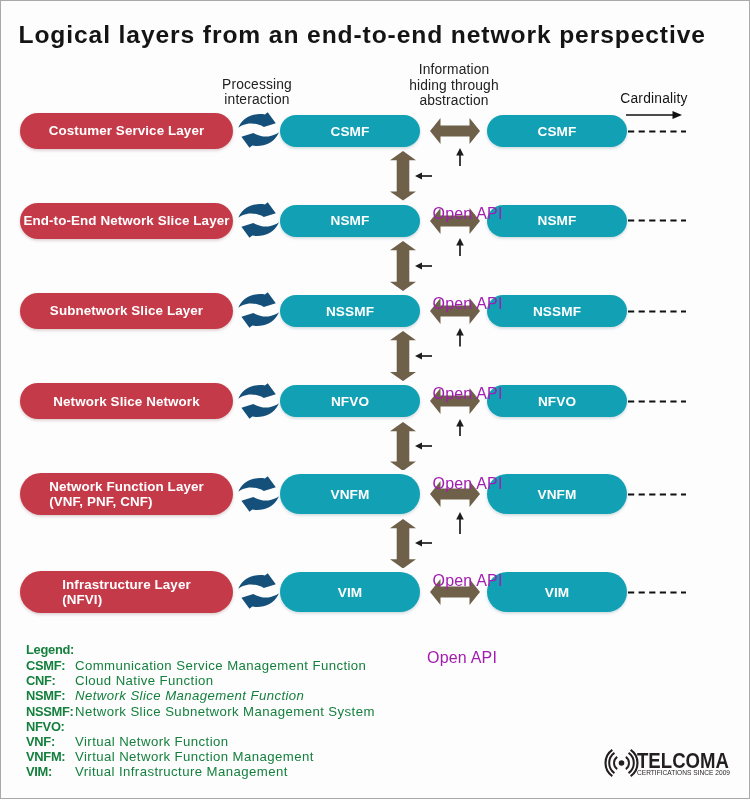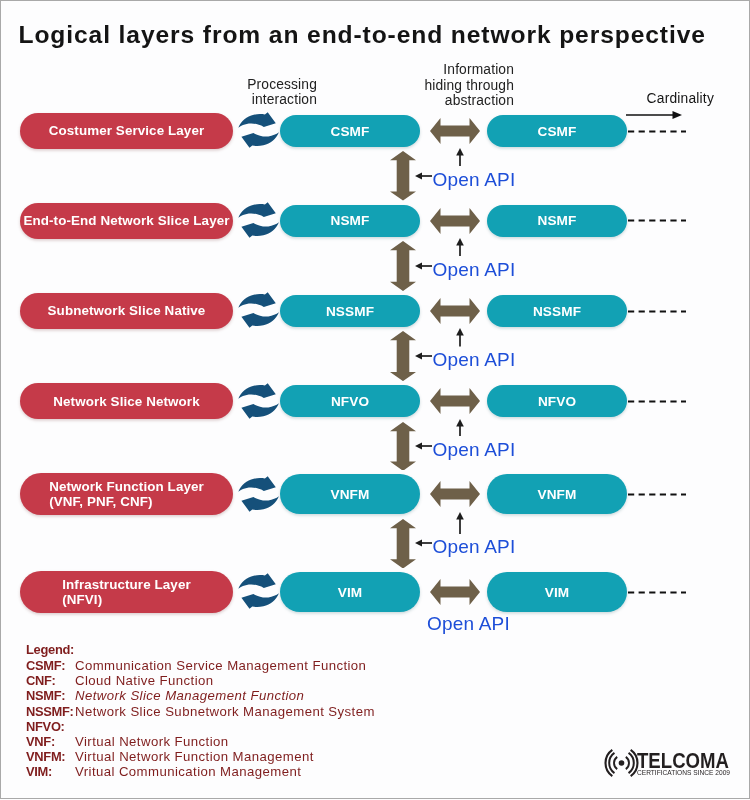--- a/index.html
+++ b/index.html
@@ -6,23 +6,23 @@
   font-family:"Liberation Sans",sans-serif;color:#1d1d1d;}
 .abs{position:absolute;}
 .pill{left:20px;width:213px;background:#c53a49;border-radius:21px;color:#fff;
   display:flex;align-items:center;justify-content:center;
   font-weight:700;font-size:13.4px;line-height:15.5px;letter-spacing:0.1px;
   box-shadow:0 1.5px 3px rgba(120,60,60,0.25);}
 .tbox{width:140px;background:#12a1b4;border-radius:50px;color:#fff;
   display:flex;align-items:center;justify-content:center;
   font-weight:700;font-size:13.6px;letter-spacing:0.1px;
   box-shadow:0 1.5px 3px rgba(60,110,120,0.25);}
-.hdr{font-size:13.8px;line-height:15.5px;text-align:right;color:#222;font-weight:400;letter-spacing:0.15px;}
-.oapi{font-size:19px;font-weight:500;letter-spacing:0.2px;color:#1d4ed8;}
-.leg{font-size:13.2px;line-height:15.1px;color:#7f1d1d;letter-spacing:0.42px;}
+.hdr{font-size:13.8px;line-height:15.5px;text-align:center;color:#222;font-weight:400;letter-spacing:0.15px;}
+.oapi{font-size:16px;font-weight:500;letter-spacing:0.2px;color:#a21caf;margin-top:36px;}
+.leg{font-size:13.2px;line-height:15.1px;color:#15803d;letter-spacing:0.42px;}
 .leg b{font-weight:700;letter-spacing:-0.3px;font-size:12.9px;}
 </style></head><body>
 <div id="page">
 <div class="abs" style="left:0;top:0;width:748px;height:797px;border:1px solid #a9a9a9;"></div>
 <div class="abs" style="left:18.5px;top:20.5px;font-size:24.6px;font-weight:700;letter-spacing:0.9px;color:#141414;">Logical layers from an end-to-end network perspective</div>
 <div class="abs hdr" style="left:197px;top:76.6px;width:120px;">Processing<br>interaction</div>
 <div class="abs hdr" style="left:394px;top:62.4px;width:120px;">Information<br>hiding through<br>abstraction</div>
 <div class="abs hdr" style="left:594px;top:91px;width:120px;font-weight:500;font-size:13.8px;letter-spacing:0.2px;color:#151515;">Cardinality</div>
 <svg class="abs" style="left:626px;top:110px" width="56" height="10" viewBox="0 0 56 10">
 <line x1="0" y1="5" x2="48" y2="5" stroke="#111" stroke-width="1.6"></line>
@@ -47,21 +47,21 @@
 <path d="M0.3 15.8 C3.2 8.6 8.6 4.4 15.8 2.7 C19.9 1.8 23.8 1.9 26.9 2.5 L29.7 0.3 L37.8 11.3 L25.8 14.9 C20.6 12.2 15.4 10.9 10.8 11.6 C6.7 12.2 2.9 13.8 0.3 15.8 Z" fill="#15507a" transform="rotate(180 20.6 18.0)"></path>
 </svg>
 <div class="abs tbox" style="left:280px;top:204.8px;height:32px;">NSMF</div>
 <svg class="abs" style="left:430px;top:207.8px" width="50" height="26" viewBox="0 0 50 26">
 <polygon points="0,13 10.5,0 10.5,7.6 39.5,7.6 39.5,0 50,13 39.5,26 39.5,18.4 10.5,18.4 10.5,26" fill="#6e6049"></polygon>
 </svg>
 <div class="abs tbox" style="left:487px;top:204.8px;height:32px;">NSMF</div>
 <svg class="abs" style="left:628px;top:219.3px" width="58" height="3" viewBox="0 0 58 3">
 <line x1="0" y1="1.5" x2="58" y2="1.5" stroke="#111" stroke-width="1.9" stroke-dasharray="6.2,4.4"></line>
 </svg>
-<div class="abs pill" style="top:293.0px;height:36px;">Subnetwork Slice Native</div>
+<div class="abs pill" style="top:293.0px;height:36px;">Subnetwork Slice Layer</div>
 <svg class="abs" style="left:238px;top:292.2px" width="42" height="36" viewBox="0 0 42 36">
 <path d="M0.3 15.8 C3.2 8.6 8.6 4.4 15.8 2.7 C19.9 1.8 23.8 1.9 26.9 2.5 L29.7 0.3 L37.8 11.3 L25.8 14.9 C20.6 12.2 15.4 10.9 10.8 11.6 C6.7 12.2 2.9 13.8 0.3 15.8 Z" fill="#15507a"></path>
 <path d="M0.3 15.8 C3.2 8.6 8.6 4.4 15.8 2.7 C19.9 1.8 23.8 1.9 26.9 2.5 L29.7 0.3 L37.8 11.3 L25.8 14.9 C20.6 12.2 15.4 10.9 10.8 11.6 C6.7 12.2 2.9 13.8 0.3 15.8 Z" fill="#15507a" transform="rotate(180 20.6 18.0)"></path>
 </svg>
 <div class="abs tbox" style="left:280px;top:295.0px;height:32px;">NSSMF</div>
 <svg class="abs" style="left:430px;top:298.0px" width="50" height="26" viewBox="0 0 50 26">
 <polygon points="0,13 10.5,0 10.5,7.6 39.5,7.6 39.5,0 50,13 39.5,26 39.5,18.4 10.5,18.4 10.5,26" fill="#6e6049"></polygon>
 </svg>
 <div class="abs tbox" style="left:487px;top:295.0px;height:32px;">NSSMF</div>
 <svg class="abs" style="left:628px;top:309.5px" width="58" height="3" viewBox="0 0 58 3">
@@ -175,21 +175,21 @@
 <div class="abs leg" style="left:26px;top:688.4px;"><b>NSMF:</b></div>
 <div class="abs leg" style="left:75px;top:688.4px;font-style:italic;">Network Slice Management Function</div>
 <div class="abs leg" style="left:26px;top:703.5px;"><b>NSSMF:</b></div>
 <div class="abs leg" style="left:75px;top:703.5px;">Network Slice Subnetwork Management System</div>
 <div class="abs leg" style="left:26px;top:718.6px;"><b>NFVO:</b></div>
 <div class="abs leg" style="left:26px;top:733.7px;"><b>VNF:</b></div>
 <div class="abs leg" style="left:75px;top:733.7px;">Virtual Network Function</div>
 <div class="abs leg" style="left:26px;top:748.8px;"><b>VNFM:</b></div>
 <div class="abs leg" style="left:75px;top:748.8px;">Virtual Network Function Management</div>
 <div class="abs leg" style="left:26px;top:763.9px;"><b>VIM:</b></div>
-<div class="abs leg" style="left:75px;top:763.9px;">Vritual Communication Management</div>
+<div class="abs leg" style="left:75px;top:763.9px;">Vritual Infrastructure Management</div>
 <svg class="abs" style="left:598px;top:744px" width="145" height="36" viewBox="0 0 145 36">
 <g stroke="#231f20" fill="none">
 <circle cx="23.5" cy="19" r="2.8" fill="#231f20" stroke="none"></circle>
 <path d="M19.2 12.86 A7.5 7.5 0 0 0 19.2 25.14" stroke-width="1.9"></path>
 <path d="M16.44 8.93 A12.3 12.3 0 0 0 16.44 29.07" stroke-width="2.0"></path>
 <path d="M14.32 5.9 A16 16 0 0 0 14.32 32.1" stroke-width="2.1"></path>
 <path d="M27.8 12.86 A7.5 7.5 0 0 1 27.8 25.14" stroke-width="1.9"></path>
 <path d="M30.56 8.93 A12.3 12.3 0 0 1 30.56 29.07" stroke-width="2.0"></path>
 <path d="M32.68 5.9 A16 16 0 0 1 32.68 32.1" stroke-width="2.1"></path>
 </g>

